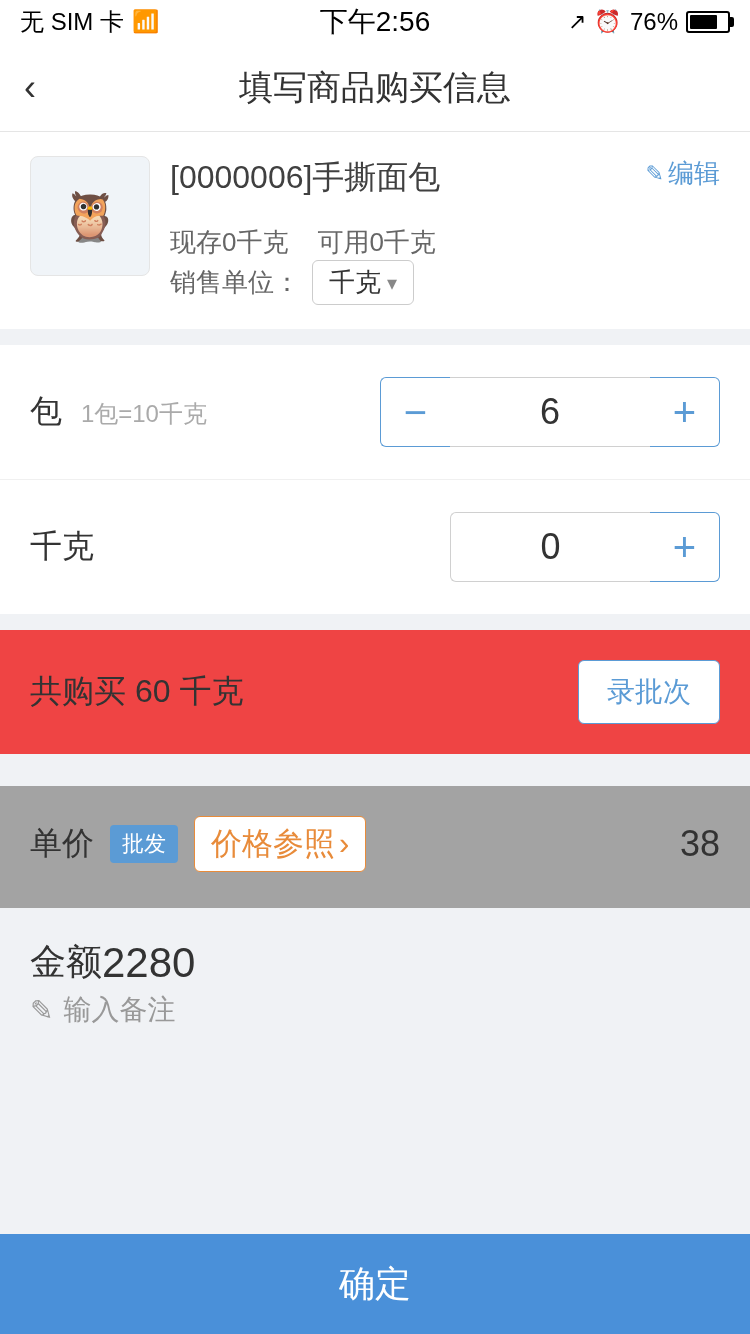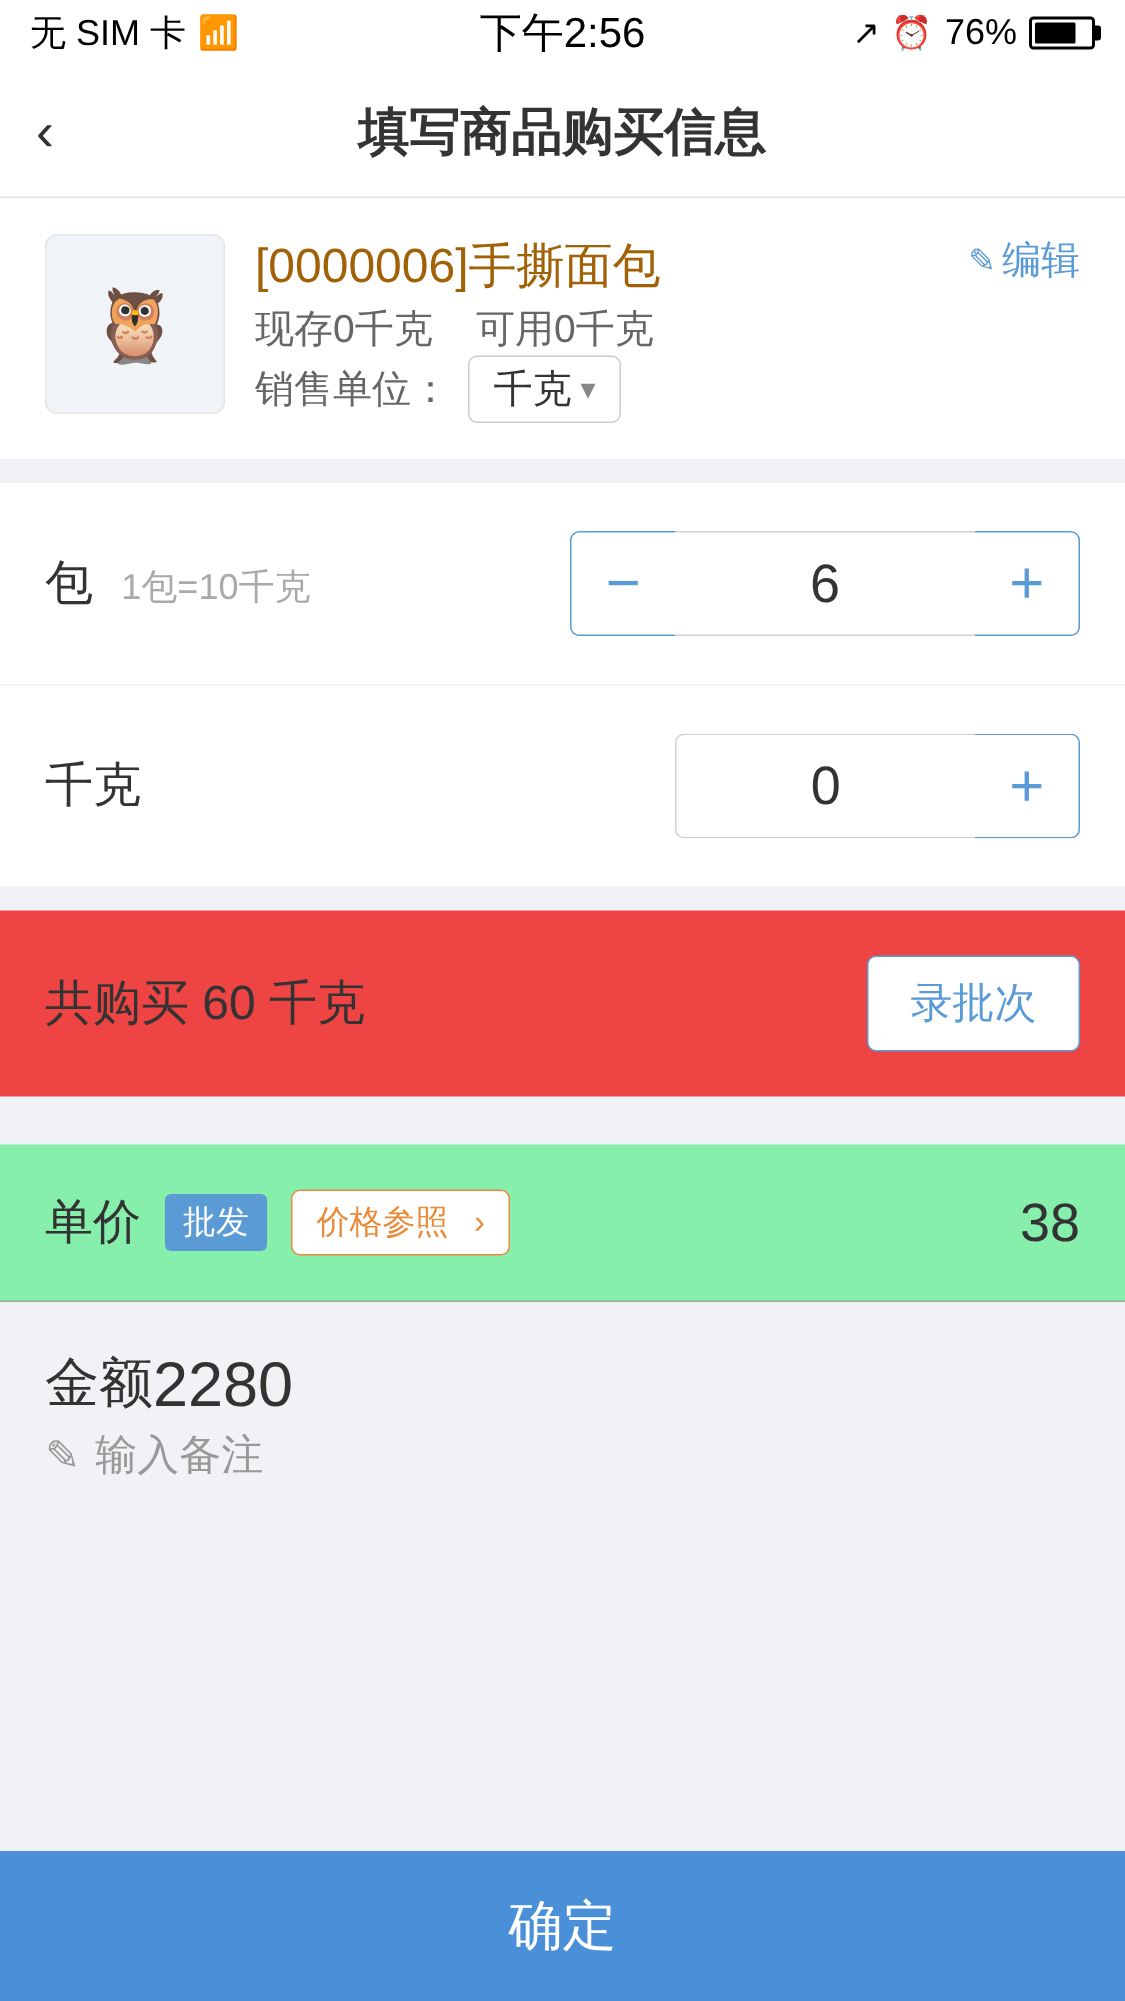--- a/index.html
+++ b/index.html
@@ -54,21 +54,21 @@
     }
     .nav-back {
       position: absolute;
       left: 24px;
       font-size: 36px;
       color: #333;
       cursor: pointer;
     }
     .nav-title {
       font-size: 34px;
-      font-weight: 700;
+      font-weight: 400;
       color: #333;
     }
 
     
     .white-section {
       background: #fff;
       margin-bottom: 16px;
     }
 
     
@@ -91,23 +91,23 @@
       flex-shrink: 0;
       border: 1px solid #e5e5e5;
     }
     .product-thumb-owl {
       font-size: 48px;
       color: #5b9bd5;
     }
     .product-info { flex: 1; }
     .product-name {
       font-size: 32px;
-      color: #a16207;
+      color: #404040;
       font-weight: 500;
-      margin-bottom: 2px;
+      margin-bottom: 25px;
     }
     .product-stock {
       font-size: 26px;
       color: #666;
     }
     .product-unit-row {
       display: flex;
       align-items: center;
       gap: 12px;
       font-size: 26px;
@@ -205,24 +205,24 @@
       border-radius: 6px;
       padding: 12px 28px;
       font-size: 28px;
       color: #5b9bd5;
       background: #fff;
       cursor: pointer;
     }
 
     
     .price-section {
-      background: #86efac;
+      background: #a3a3a3;
       padding: 30px 30px;
       margin-bottom: 0;
-      border-bottom: 1px solid #a3a3a3;
+      border-bottom: 6px solid #a3a3a3;
     }
     .price-row {
       display: flex;
       align-items: center;
       gap: 16px;
     }
     .price-label {
       font-size: 32px;
       color: #333;
     }
@@ -230,27 +230,27 @@
       background: #5b9bd5;
       color: #fff;
       font-size: 22px;
       padding: 4px 12px;
       border-radius: 4px;
     }
     .price-ref-btn {
       border: 1.5px solid #e88b3a;
       border-radius: 6px;
       padding: 6px 16px;
-      font-size: 22px;
+      font-size: 31px;
       color: #e88b3a;
       background: #fff;
       cursor: pointer;
       display: flex;
       align-items: center;
-      gap: 17px;
+      gap: 4px;
     }
     .price-value {
       margin-left: auto;
       font-size: 36px;
       color: #333;
     }
 
     
     .amount-section {
       background: #f0f2f5;

